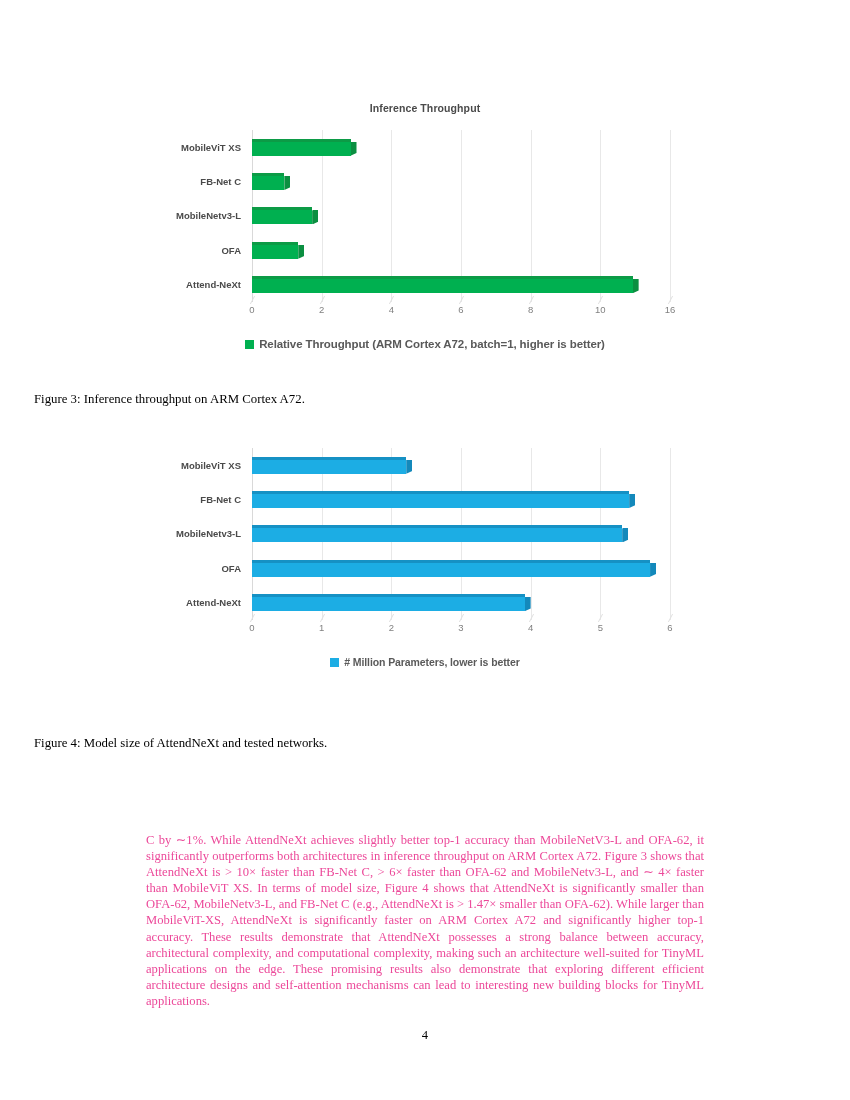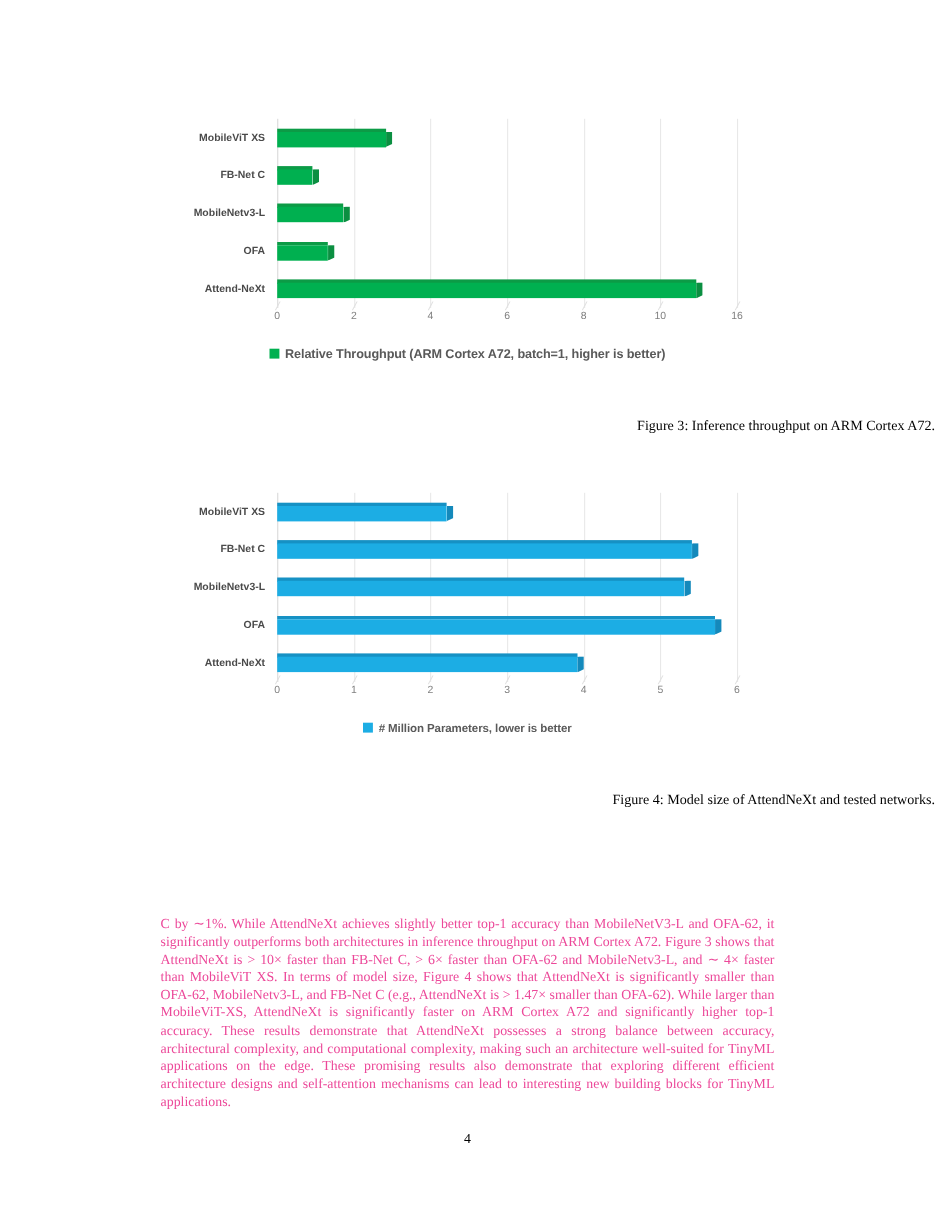--- a/index.html
+++ b/index.html
@@ -173,24 +173,26 @@
     font-size: 11.5px;
     font-weight: bold;
     color: #595959;
     font-family: "Liberation Sans", sans-serif;
     letter-spacing: -.1px;
   }
   #legend3 .legend-text { font-size: 11.5px; }
   #legend4 .legend-text { font-size: 10.5px; font-weight: 600; color: #5a5a5a; text-align: right; }
 
   .fig-caption {
-    text-align: right;
+    text-align: left;
     font-family: "Liberation Serif", serif;
     font-size: 12.8px;
     color: #000;
+    margin-top: 16px;
+    padding-left: 34px;
   }
 
   
   #body-text {
     position: absolute;
     left: 146px;
     top: 832px;
     width: 558px;
     font-family: "Liberation Serif", serif;
     font-size: 12.6px;
@@ -210,20 +212,21 @@
     color: #000;
   }
 </style>
 </head>
 <body>
 
 <div class="page">
 
   <div class="figure-block" id="figure3-block">
     <div class="chart" id="chart3">
+      <div class="chart-title">Inference Throughput</div>
       <div class="plot-wrap">
         <div class="plot-area">
           <div class="gridlines">
               <div class="gridline axis0" style="left: 0%;"></div>
               <div class="gridline" style="left: 16.6667%;"></div>
               <div class="gridline" style="left: 33.3333%;"></div>
               <div class="gridline" style="left: 50%;"></div>
               <div class="gridline" style="left: 66.6667%;"></div>
               <div class="gridline" style="left: 83.3333%;"></div>
               <div class="gridline" style="left: 100%;"></div>

